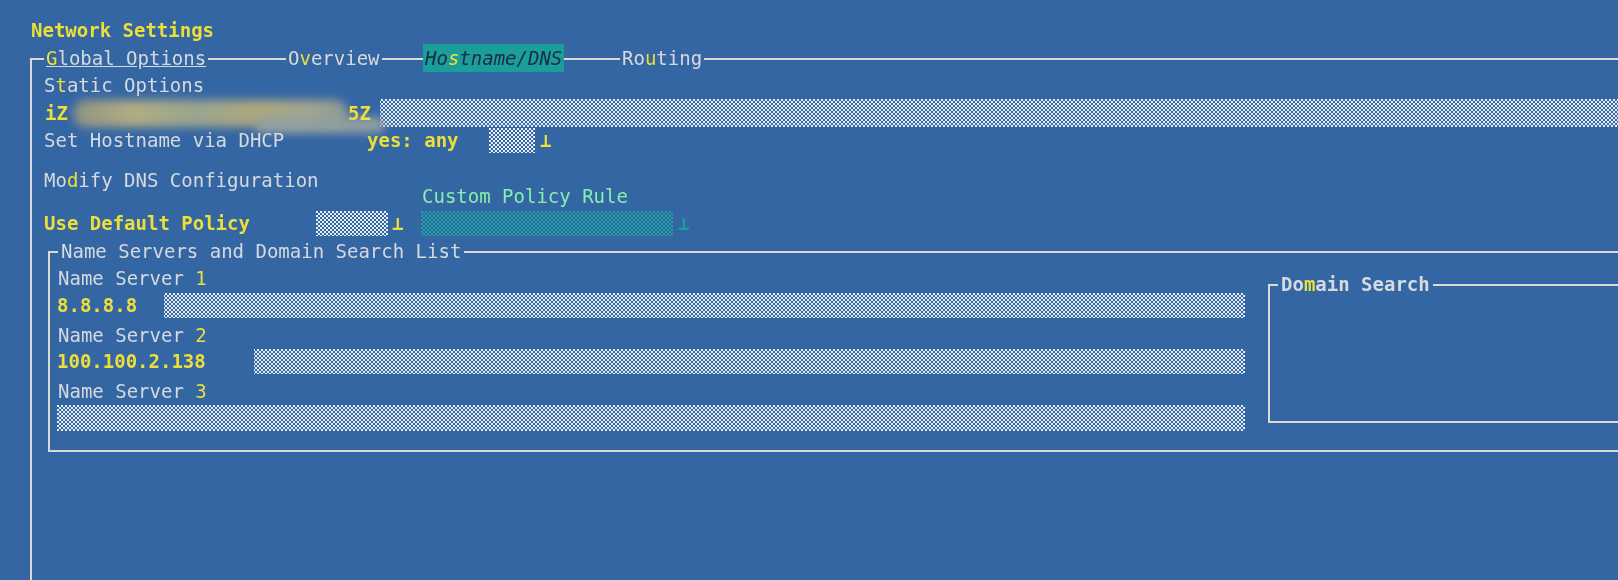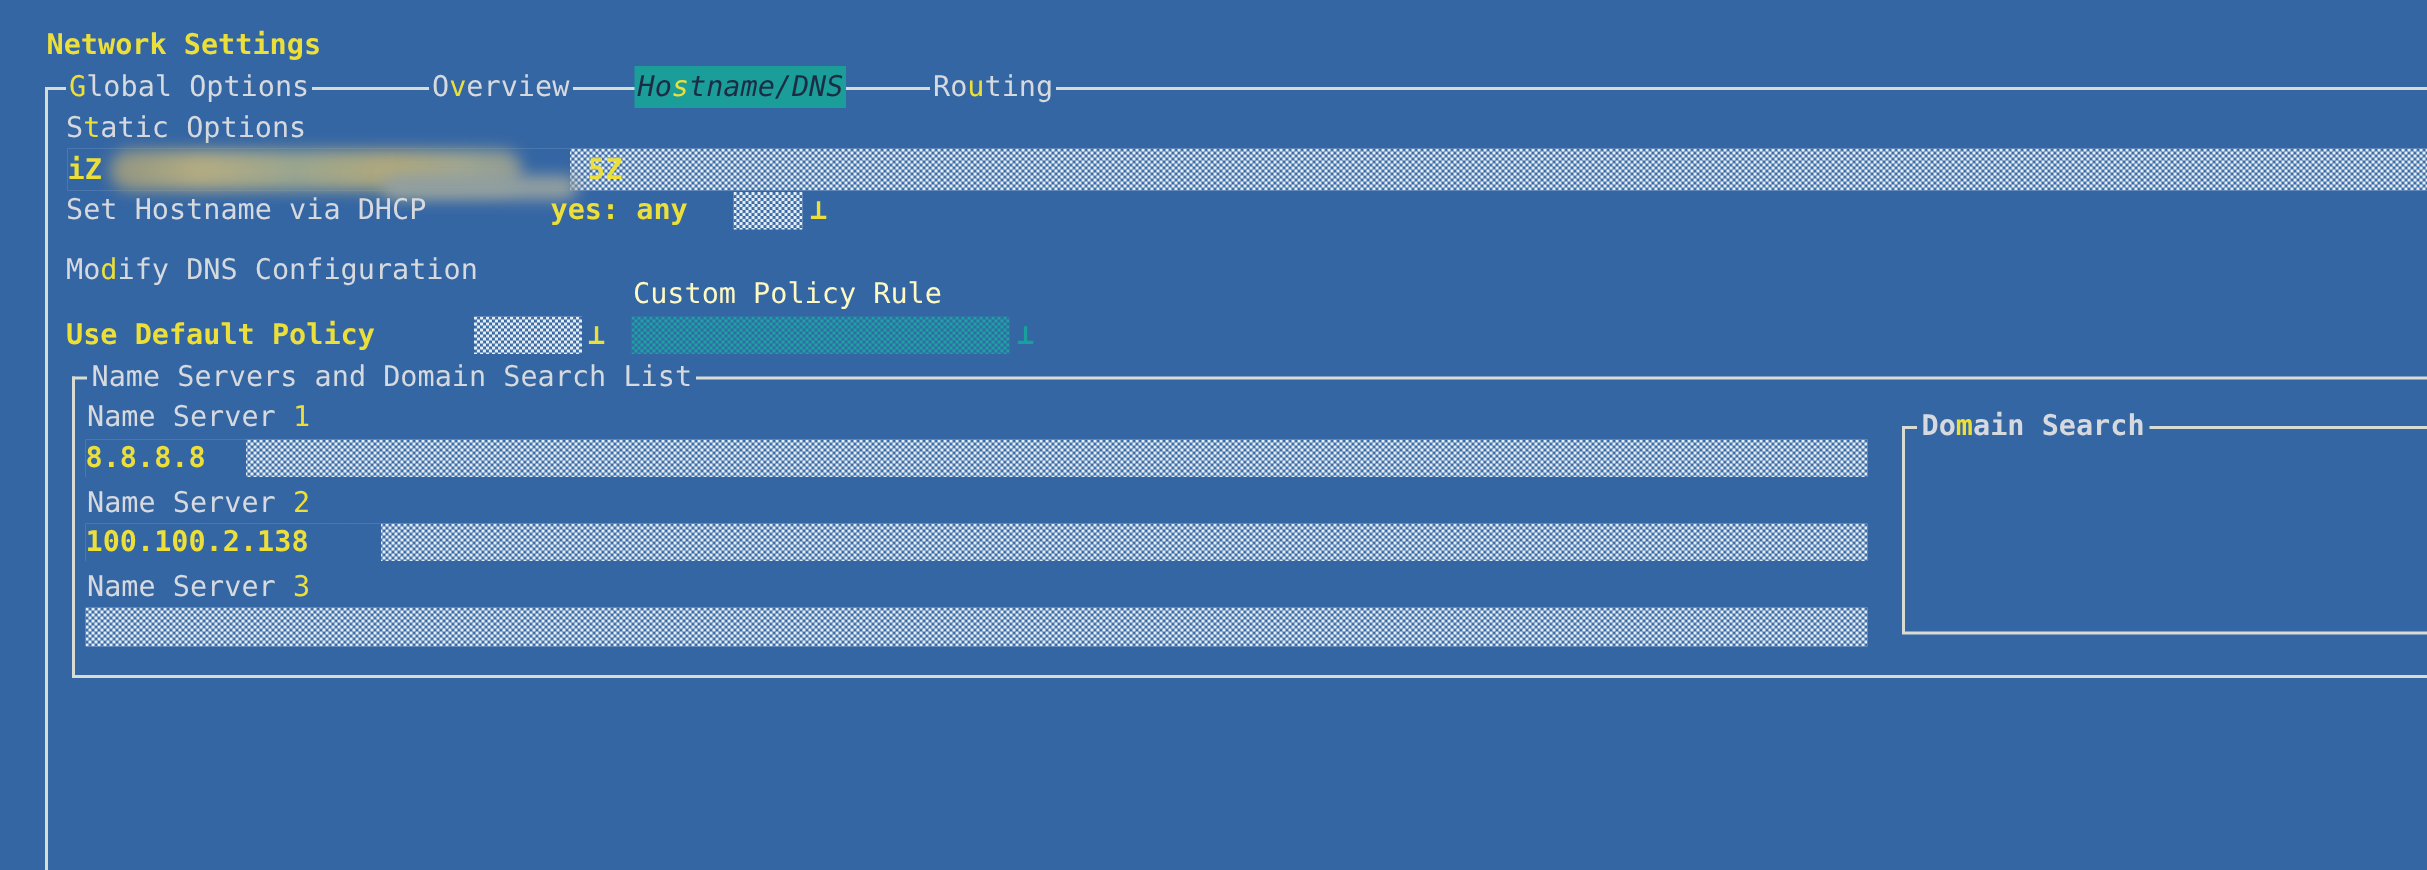--- a/index.html
+++ b/index.html
@@ -9,21 +9,21 @@
     background:#3566a4;
     overflow:hidden;
     font-family:"DejaVu Sans Mono","Liberation Mono",monospace;
     font-size:19px;
     line-height:28px;
     color:#d6dade;
   }
   .t{position:absolute;white-space:pre;height:28px;}
   .yellow{color:#ecdf3a;font-weight:bold;}
   .hot{color:#ecdf3a;}
-  .teal{color:#fef9c3;}
+  .teal{color:#86efac;}
   .line{position:absolute;background:#d8dcd3;}
   .h{height:2px;}
   .v{width:2px;}
   .dither{
     background-image:
       radial-gradient(circle at 1px 1px, rgba(238,243,248,0.95) 1px, rgba(0,0,0,0) 1.45px),
       radial-gradient(circle at 3px 3px, rgba(238,243,248,0.95) 1px, rgba(0,0,0,0) 1.45px);
     background-size:4px 4px;
   }
   .dither-teal{
@@ -57,33 +57,33 @@
 </head>
 <body>
 
 <div class="screen">
 
   <div class="t yellow" style="left:31px;top:16px;">Network Settings</div>
 
   <div class="line h" style="left:30px;top:58px;right:0;"></div>
   <div class="line v" style="left:30px;top:58px;height:522px;"></div>
 
-  <div class="tab" style="left:44px;"><span></span><span class="hot">G</span><span>lobal Options</span></div>
+  <div class="tab" style="left:44px;text-decoration:underline;"><span></span><span class="hot">G</span><span>lobal Options</span></div>
   <div class="tab" style="left:286px;"><span>O</span><span class="hot">v</span><span>erview</span></div>
   <div class="tab selected" style="left:423px;font-style:italic;"><span>Ho</span><span class="hot">s</span><span>tname/DNS</span></div>
   <div class="tab" style="left:620px;"><span>Ro</span><span class="hot">u</span><span>ting</span></div>
 
   <div class="t" style="left:44px;top:71px;"><span>S</span><span class="hot">t</span><span>atic Options</span></div>
 
   <div class="field dither" style="left:45px;top:99px;right:0;height:28px;">
     <div class="cover" style="width:335px;">
       <span class="yellow" style="position:absolute;left:0;top:0;">iZ</span>
       <div class="blur-blob" style="left:28px;top:1px;width:275px;height:27px;"></div>
       <div class="blur-blob2" style="left:210px;top:18px;width:130px;height:16px;"></div>
-      <span class="yellow" style="position:absolute;left:303px;top:0;margin-left:44px;">5Z</span>
+      <span class="yellow" style="position:absolute;left:303px;top:0;">5Z</span>
     </div>
   </div>
 
   <div class="t" style="left:44px;top:126px;">Set Hostname via DHCP</div>
   <div>
     <div class="t yellow" style="left:367px;top:126px;">yes: any</div>
     <div class="dither" style="position:absolute;left:489px;top:128px;width:46px;height:25px;"></div>
     <div class="t combo-ind" style="left:540px;top:126px;">⊥</div>
   </div>
 

